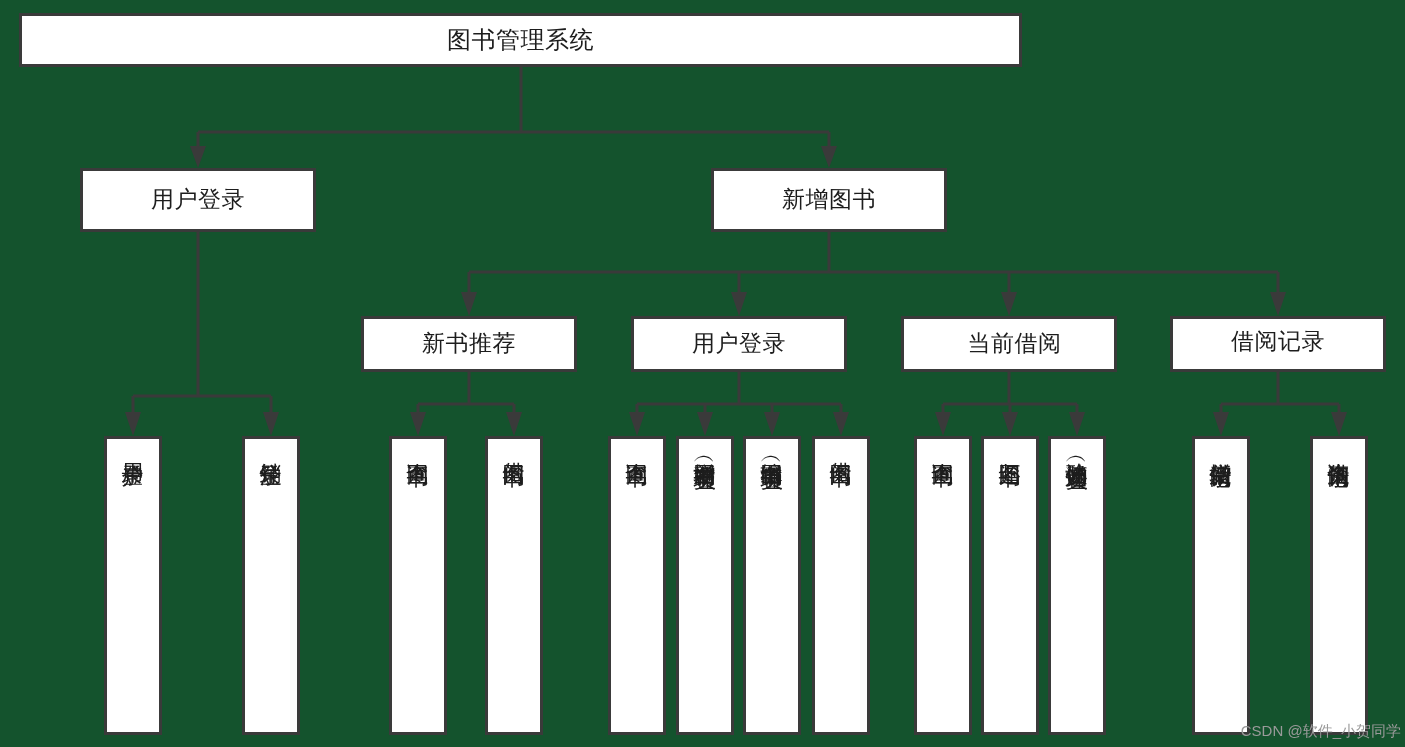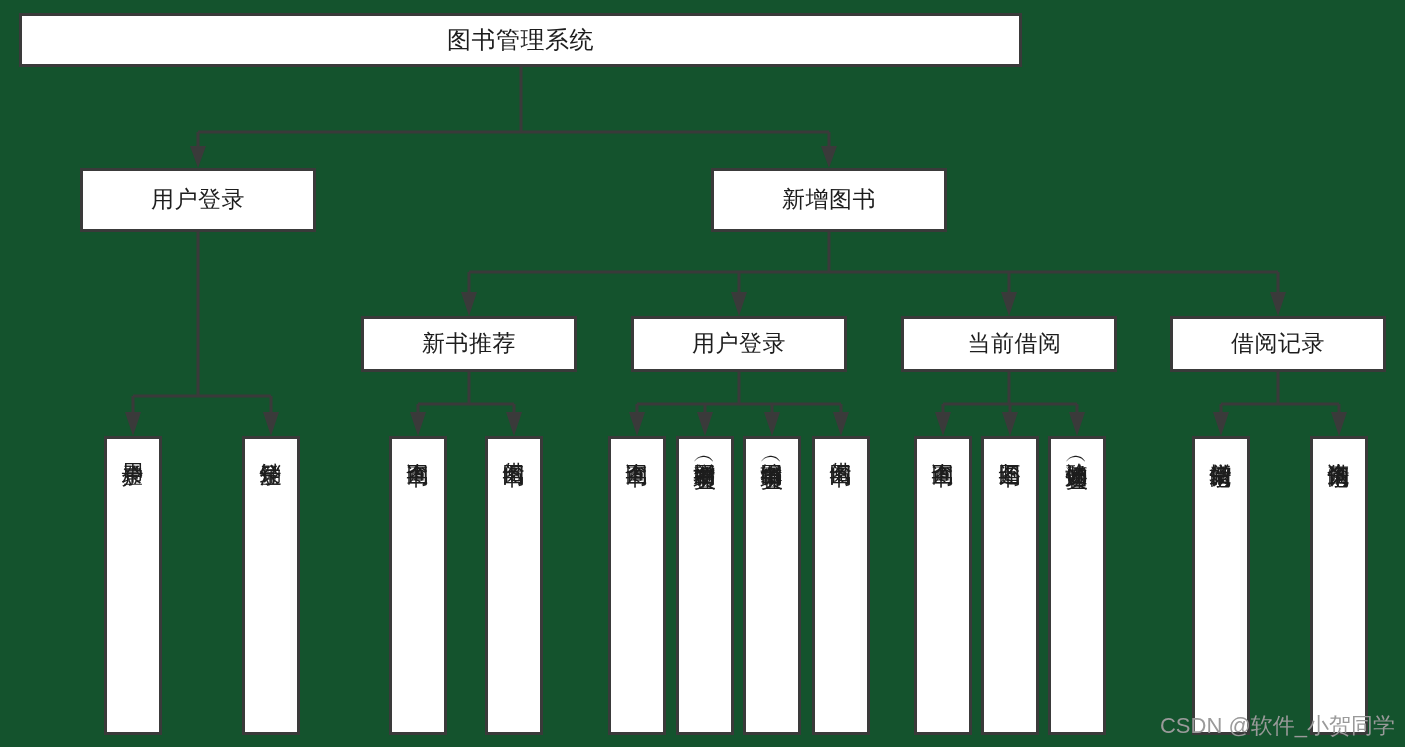--- a/index.html
+++ b/index.html
@@ -72,23 +72,23 @@
     writing-mode: vertical-rl;
     text-orientation: upright;
     font-size: 22px;
     line-height: 1.05;
     letter-spacing: 1px;
     white-space: nowrap;
   }
   
   #watermark {
     position: absolute;
-    right: 10px;
+    right: 4px;
     bottom: 6px;
-    font-size: 22px;
+    font-size: 15px;
     color: #9a9a9a;
     white-space: nowrap;
     font-family: "Liberation Sans", "DejaVu Sans", sans-serif;
   }
 </style>
 </head>
 <body>
 
 <div id="canvas">
 
@@ -171,21 +171,21 @@
   </div>
 
   <div class="node h" style="left:631px; top:316px; width:216px; height:56px;">
     <span class="label">用户登录</span>
   </div>
 
   <div class="node h" style="left:901px; top:316px; width:216px; height:56px;padding-left:11px;">
     <span class="label">当前借阅</span>
   </div>
 
-  <div class="node h" style="left:1170px; top:316px; width:216px; height:56px;">
+  <div class="node h" style="left:1170px; top:316px; width:216px; height:56px;font-family:Liberation Mono, monospace;">
     <span class="label">借阅记录</span>
   </div>
 
   <div class="node v" style="left:104px; top:436px; width:58px; height:299px;">
     <span class="label">用户登录</span>
   </div>
 
   <div class="node v" style="left:242px; top:436px; width:58px; height:299px;">
     <span class="label">注销登录</span>
   </div>

